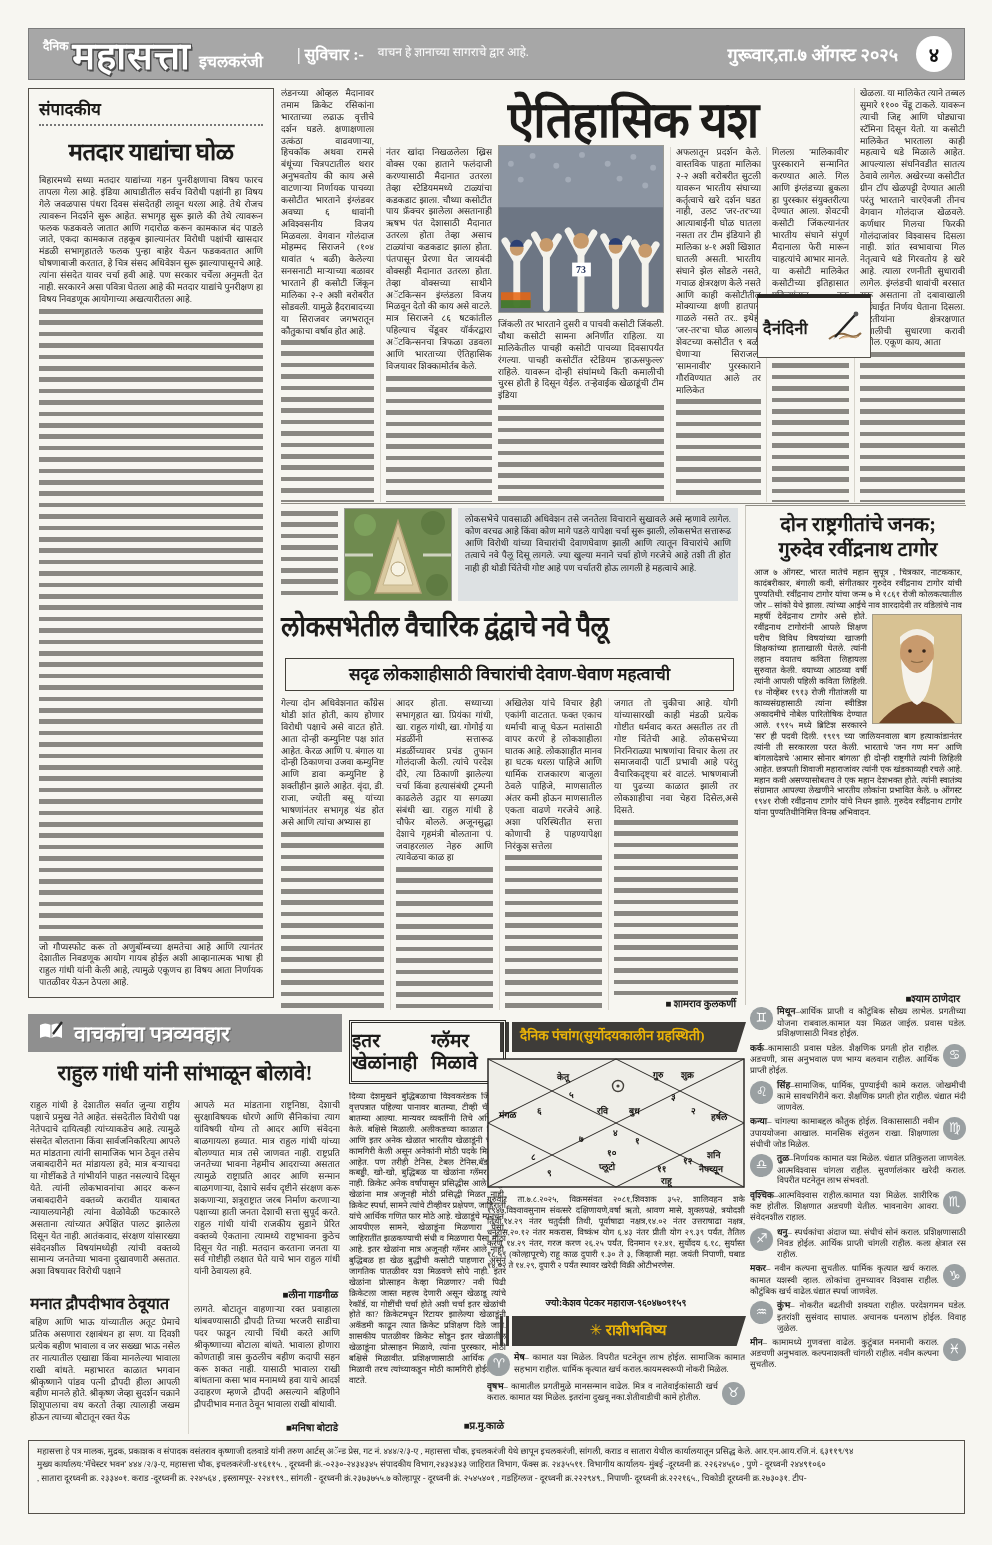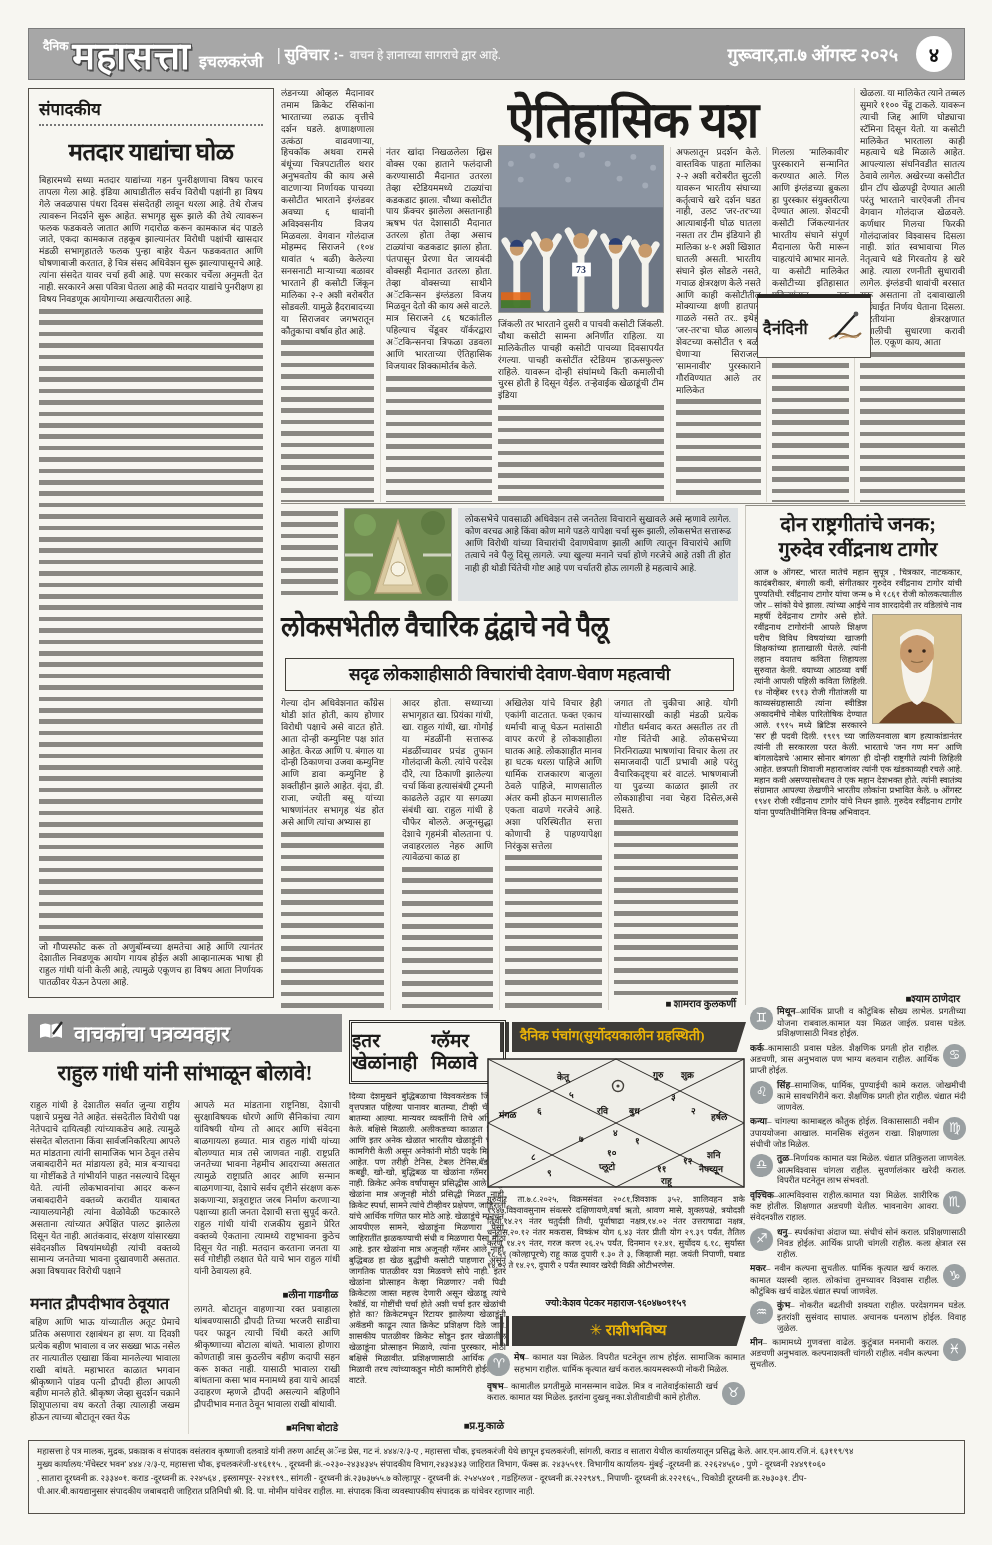--- a/index.html
+++ b/index.html
@@ -16,21 +16,21 @@
   .byline{font-weight:bold;font-size:10px;text-align:right;padding:2px 2px 0 0}
   .vr{border-left:1px solid #d7d4cb}
 
   
   #masthead{left:28px;top:28px;width:937px;height:52px;background:#a7a7a7;border:1px solid #7c7c7c;
             display:flex;align-items:center;color:#fff}
   #mh-daily{font-size:12px;font-weight:bold;margin:0 4px 18px 14px}
   #mh-title{font-size:38px;font-weight:bold;letter-spacing:1px;
             text-shadow:1.5px 1.5px 0 #4c4c4c,-1px -1px 0 #4c4c4c,1px -1px 0 #4c4c4c,-1px 1px 0 #4c4c4c}
   #mh-city{font-size:16px;font-weight:bold;margin:14px 0 0 8px}
-  #mh-suvichar{margin-left:14px;display:flex;align-items:center;gap:6px}
+  #mh-suvichar{margin-left:34px;display:flex;align-items:flex-start;gap:14px}
   #mh-suvichar .lbl{font-size:16px;font-weight:bold}
   #mh-suvichar .txt{font-size:12px}
   #mh-date{margin-left:auto;font-size:18px;font-weight:bold}
   #mh-page{width:36px;height:36px;border-radius:50%;background:#fff;color:#111;margin:0 12px 0 18px;
            display:flex;align-items:center;justify-content:center;font-size:20px;font-weight:bold}
 
   
   #editorial{left:28px;top:88px;width:246px;height:910px;border:1px solid #55514a;background:#f7f6f1;
              padding:8px 10px;display:flex;flex-direction:column}
   #ed-label{font-size:17px;font-weight:bold}
@@ -55,21 +55,21 @@
   
   #m-fauxcol{left:281px;top:508px;width:57px;height:93px}
   #parl-photo{left:344px;top:508px;width:108px;height:93px;border:1px solid #9a9a94}
   #m-intro{left:458px;top:508px;width:280px;height:93px;background:#dde1e3;padding:5px 7px;
            font-size:9px;line-height:1.35;text-align:justify;overflow:hidden}
   #m-headline{left:281px;top:606px;width:457px;height:48px;font-size:28px;font-weight:bold;white-space:nowrap;
               transform:scaleX(.93);transform-origin:left;letter-spacing:-.5px}
   #m-subhead{left:285px;top:658px;width:449px;height:33px;border:1px solid #44413b;
              font-size:17px;font-weight:bold;text-align:center;line-height:31px;white-space:nowrap;overflow:hidden}
   #mcol1{left:281px;top:698px;width:103px;height:312px}
-  #mcol2{left:390px;top:698px;width:103px;height:312px;padding-left:11px}
+  #mcol2{left:390px;top:698px;width:103px;height:312px;padding-left:5px}
   #mcol3{left:499px;top:698px;width:103px;height:312px;padding-left:5px}
   #mcol4{left:608px;top:698px;width:130px;height:312px;padding-left:5px}
 
   
   #tagore{left:745px;top:505px;width:221px;height:500px;border-left:1px solid #c9c6bd;border-top:1px solid #8f8c84;
           padding:6px 4px 0 8px;display:flex;flex-direction:column}
   #tg-h1,#tg-h2{font-size:20px;font-weight:bold;text-align:center;line-height:1.25}
   #tg-body{margin-top:6px;flex:1;overflow:hidden}
   #tg-portrait{float:right;width:90px;height:110px;margin:2px 0 3px 5px;border:1px solid #a39b88}
 
@@ -452,16 +452,15 @@
           <span>♓</span>
         </span>
       <b>मीन</b><span>– कामामध्ये गुणवत्ता वाढेल. कुटुंबात मनमानी कराल. अडचणी अनुभवाल. कल्पनाशक्ती चांगली राहील. नवीन कल्पना सुचतील.</span>
     </div>
   </div>
 
   <div id="footer" class="abs">
     <div>महासत्ता हे पत्र मालक, मुद्रक, प्रकाशक व संपादक वसंतराव कृष्णाजी दलवाडे यांनी तरुण आर्टस् अॅन्ड प्रेस, गट नं. ४४४/२/३-ए , महासत्ता चौक, इचलकरंजी येथे छापून इचलकरंजी, सांगली, कराड व सातारा येथील कार्यालयातून प्रसिद्ध केले. आर.एन.आय.रजि.नं. ६३११९/९४</div>
     <div>मुख्य कार्यालय:'मॅचेस्टर भवन' ४४४ /२/३-ए, महासत्ता चौक, इचलकरंजी-४१६११५. , दूरध्वनी क्रं.-०२३०-२४३४३४५ संपादकीय विभाग,२४३४३४३ जाहिरात विभाग, फॅक्स क्र. २४३५५११. विभागीय कार्यालय- मुंबई -दूरध्वनी क्र. २२६२४५६० , पुणे - दूरध्वनी २४४९१०६०</div>
     <div>, सातारा दूरध्वनी क्र. २३३४०१. कराड -दूरध्वनी क्र. २२४५६४ , इस्लामपूर- २२४११९., सांगली - दूरध्वनी क्रं.२३७३७५५.७ कोल्हापूर - दूरध्वनी क्रं. २५४५४०१ , गडहिंग्लज - दूरध्वनी क्र.२२२९४९., निपाणी- दूरध्वनी क्रं.२२२१६५., चिकोडी दूरध्वनी क्र.२७३०३१. टीप-</div>
-    <div>पी.आर.बी.कायद्यानुसार संपादकीय जबाबदारी जाहिरात प्रतिनिधी श्री. दि. पा. मोमीन यांचेवर राहील. मा. संपादक किंवा व्यवस्थापकीय संपादक क्र यांचेवर रहाणार नाही.</div>
   </div>
 
 </div>
 
 </body></html>

